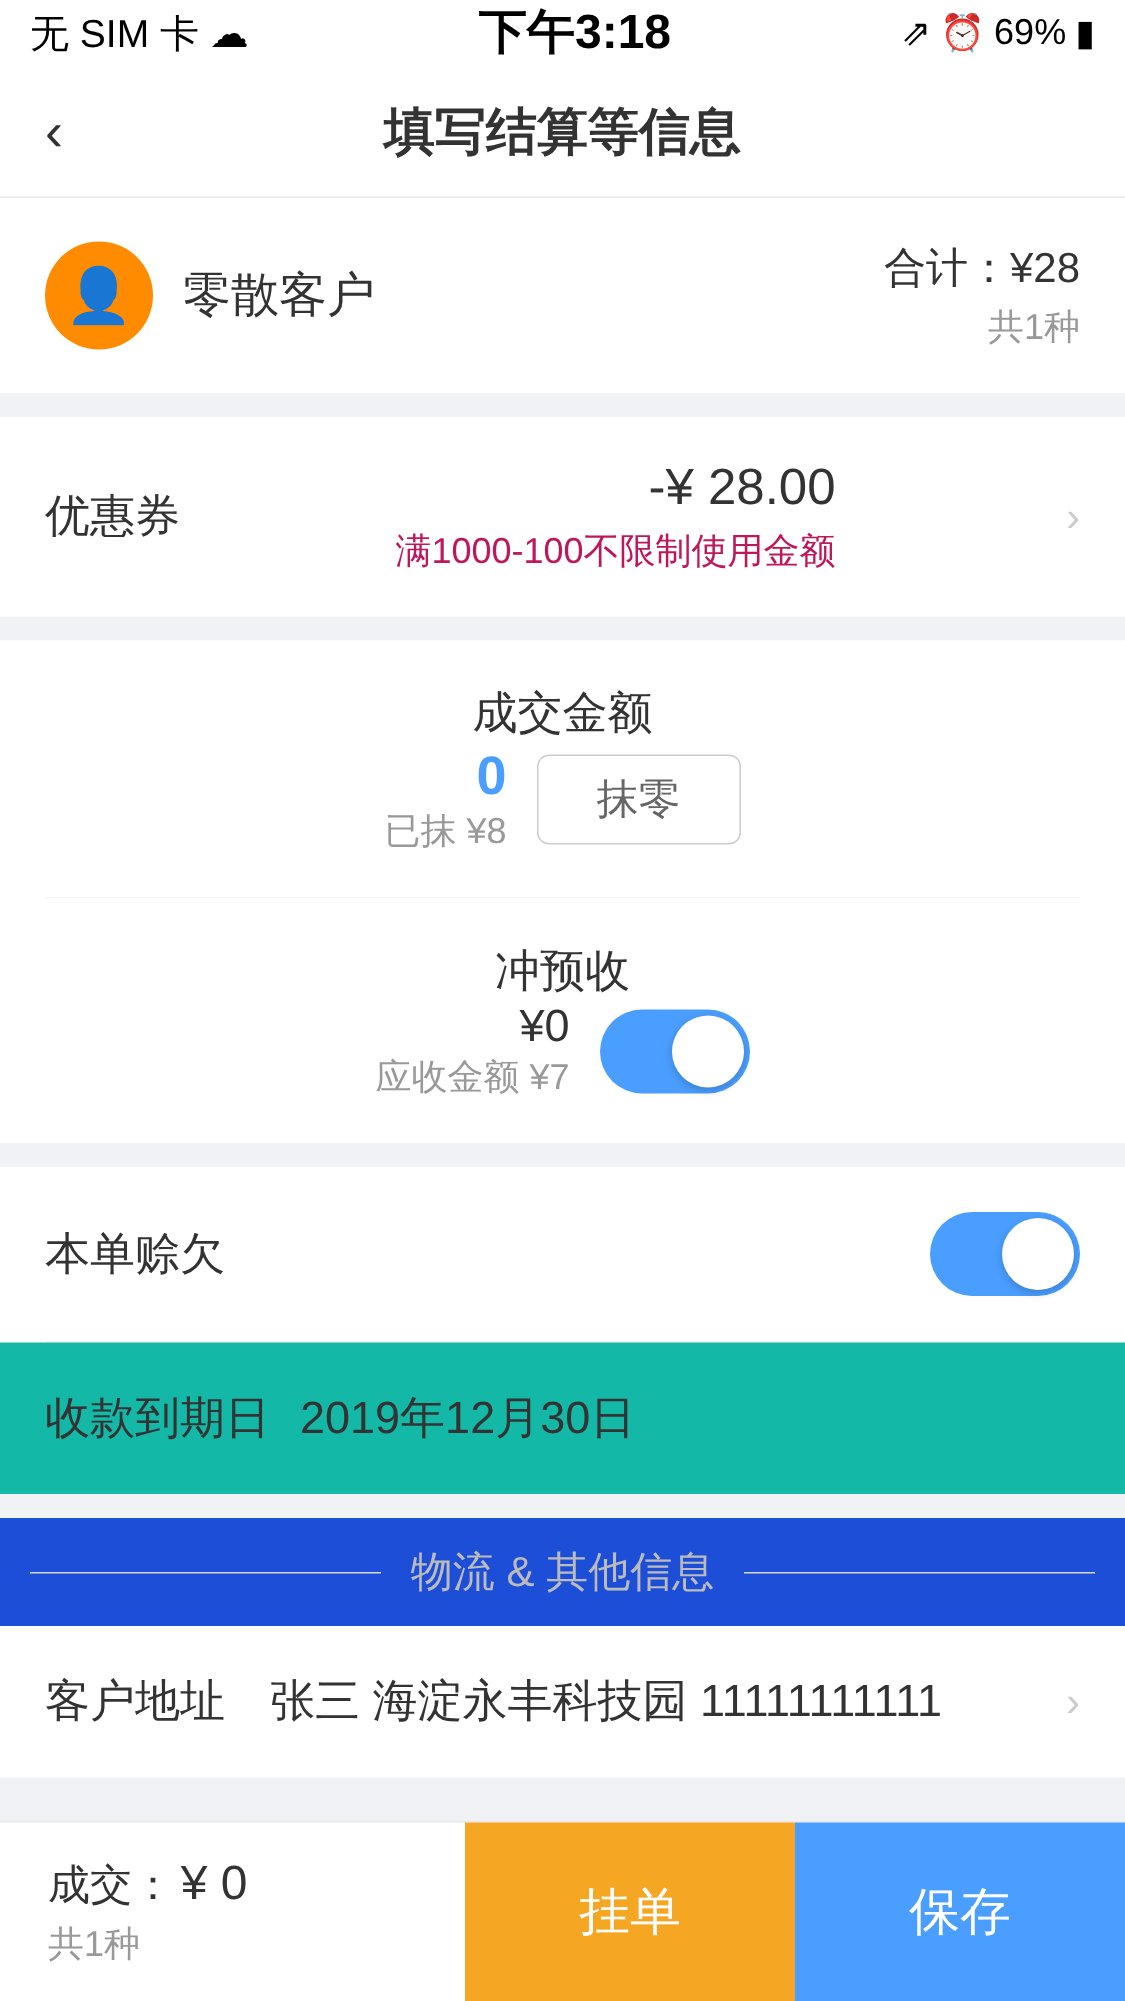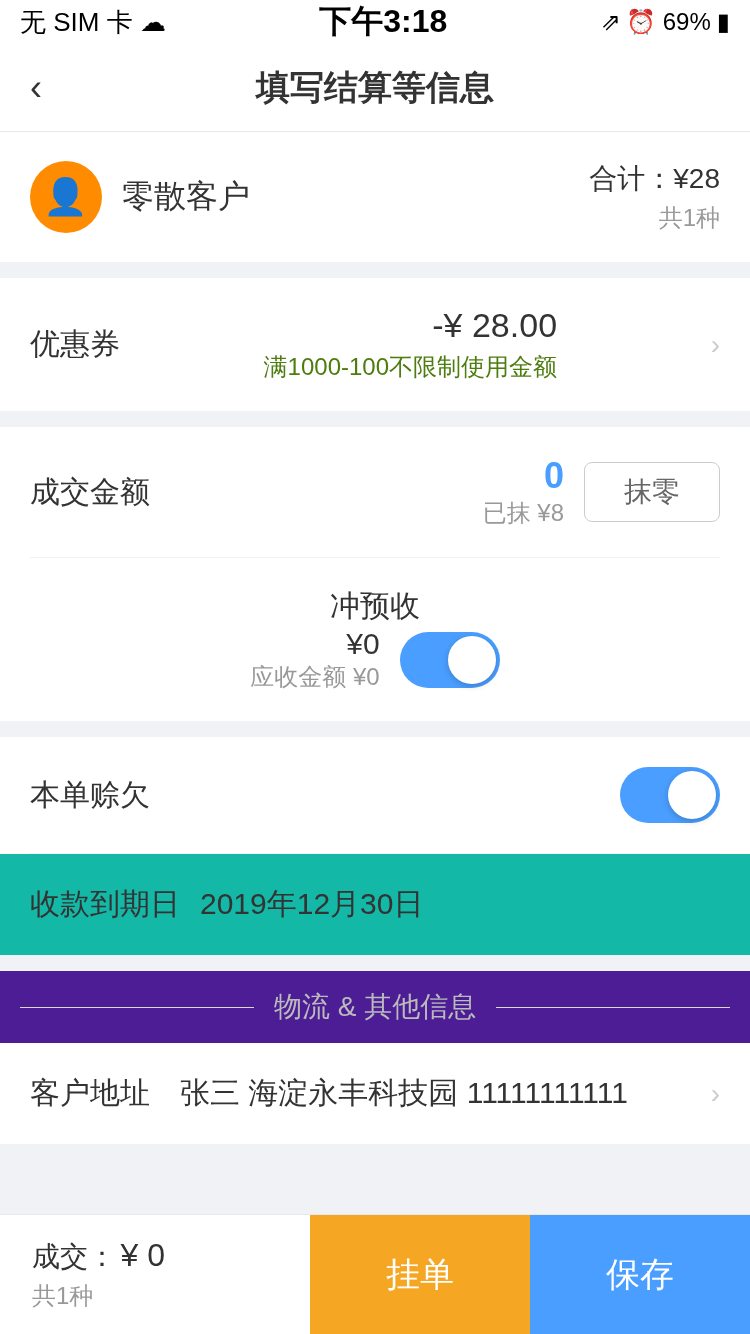--- a/index.html
+++ b/index.html
@@ -102,30 +102,31 @@
       background: #fff;
       padding: 28px 30px;
       display: flex;
       align-items: center;
       justify-content: space-between;
       position: relative;
     }
     .row-label { font-size: 30px; color: #333; }
     .row-right { display: flex; flex-direction: column; align-items: flex-end; gap: 6px; }
     .row-value-discount { font-size: 34px; color: #333; font-weight: 500; }
-    .row-sub { font-size: 24px; color: #4d7c0f; }
+    .row-sub { font-size: 24px; color: #be185d; }
     .arrow-icon { color: #ccc; font-size: 28px; margin-left: 10px; }
 
     
     .transaction-row {
       background: #fff;
       padding: 28px 30px;
       display: flex;
       align-items: center;
       justify-content: space-between;
+      flex-direction: column;
     }
     .transaction-right {
       display: flex;
       align-items: center;
       gap: 20px;
     }
     .amount-col { display: flex; flex-direction: column; align-items: flex-end; }
     .amount-value { font-size: 36px; color: #4a9eff; font-weight: 600; }
     .amount-sub { font-size: 24px; color: #999; }
     .round-btn {
@@ -193,21 +194,21 @@
       padding: 30px 30px;
       display: flex;
       align-items: center;
       gap: 20px;
     }
     .due-label { font-size: 30px; color: #333; }
     .due-value { font-size: 30px; color: #333; }
 
     
     .section-divider {
-      background: #4c1d95;
+      background: #1d4ed8;
       height: 72px;
       display: flex;
       align-items: center;
       justify-content: center;
     }
     .section-divider-text { font-size: 28px; color: #bbb; }
     .section-line {
       flex: 1;
       height: 1px;
       background: #d8d8d8;
@@ -332,21 +333,21 @@
       </div>
     </div>
 
     <div class="divider"></div>
 
     <div class="prepay-row">
       <span class="row-label">冲预收</span>
       <div class="prepay-right">
         <div class="prepay-amounts">
           <span class="prepay-amount">¥0</span>
-          <span class="prepay-sub">应收金额 ¥0</span>
+          <span class="prepay-sub">应收金额 ¥7</span>
         </div>
         <div class="toggle">
           <div class="toggle-knob"></div>
         </div>
       </div>
     </div>
   </div>
 
   <div class="card">
     <div class="debt-row">

